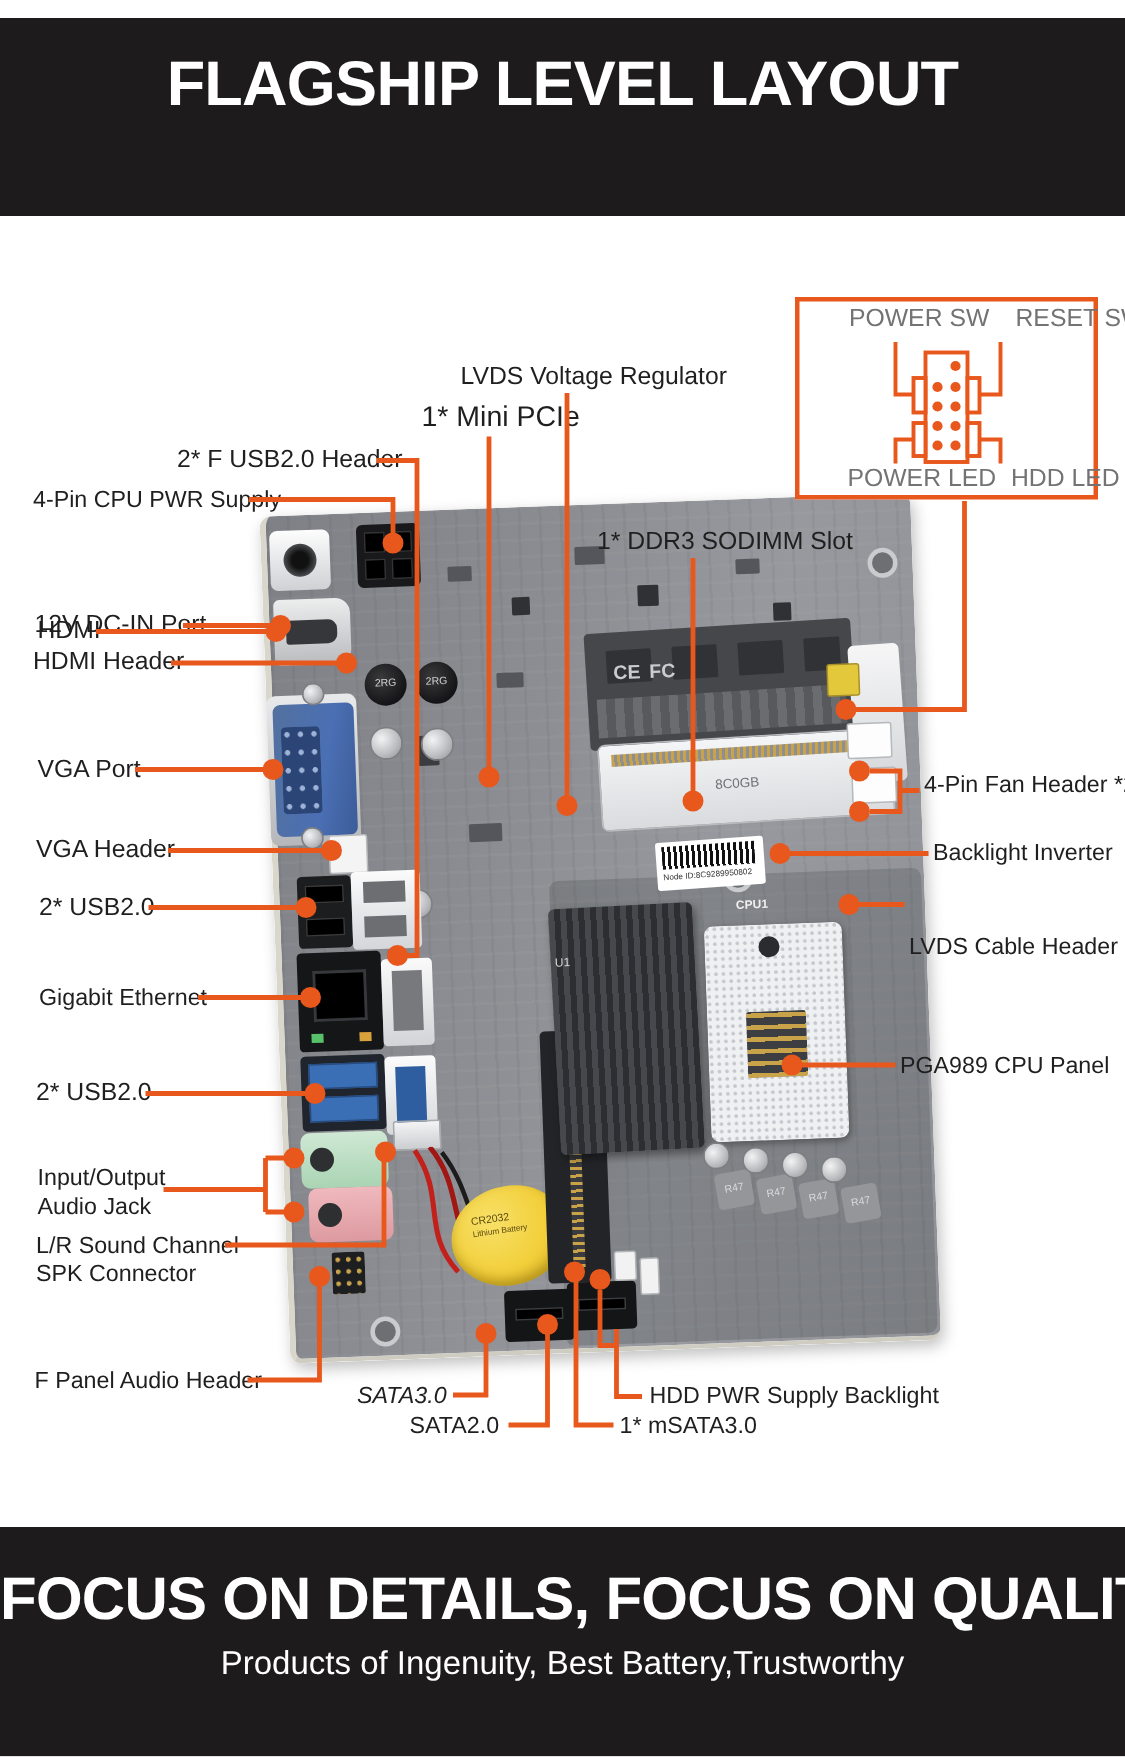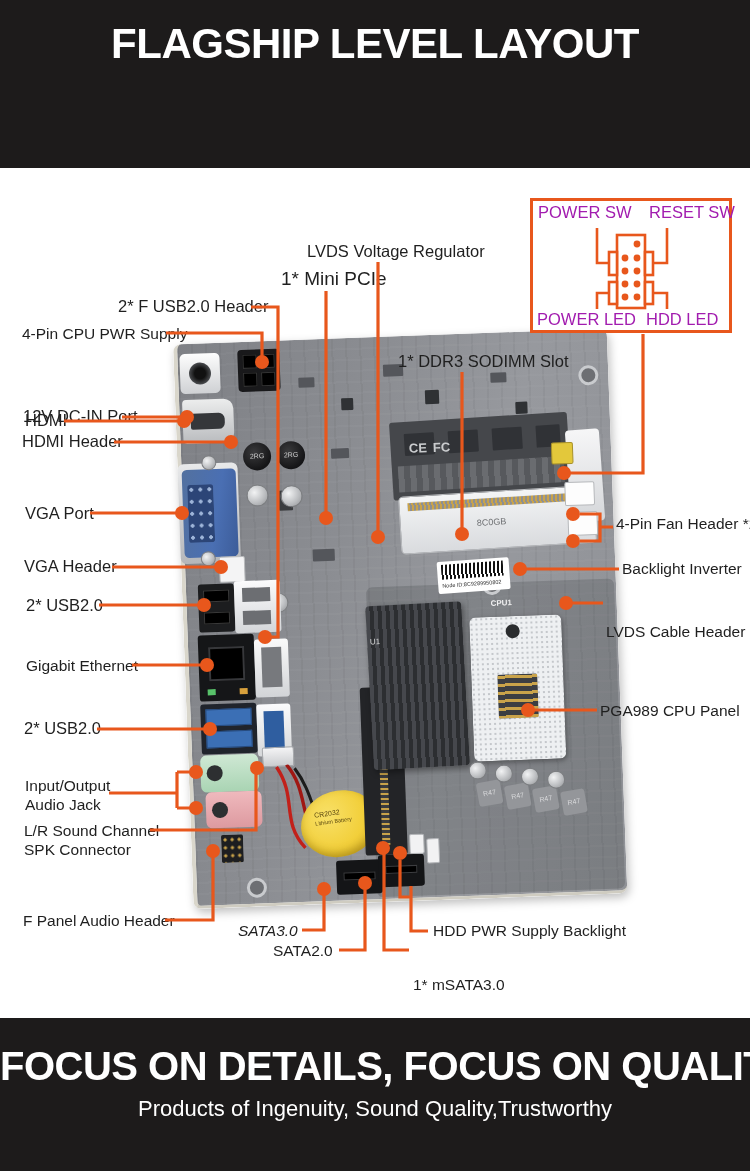--- a/index.html
+++ b/index.html
@@ -1,32 +1,32 @@
 <!DOCTYPE html>
 <html><head>
 <meta charset="utf-8">
 <style>
   html,body{margin:0;padding:0;background:#fff;}
   #page{position:relative;width:750px;height:1171px;overflow:hidden;background:#fff;
         font-family:"Liberation Sans",sans-serif;}
   
   .banner{position:absolute;left:0;width:750px;background:#1d1b1b;color:#fff;text-align:center;}
-  #top-banner{top:0;height:168px;}
+  #top-banner{top:12px;height:132px;}
   #bottom-banner{top:1018px;height:153px;}
   .banner h1{margin:0;font-size:42px;font-weight:bold;letter-spacing:-.5px;line-height:44px;white-space:pre;}
   .banner .sub{font-size:22px;font-weight:400;margin-top:8px;}
   #top-banner h1.l1{padding-top:22px;}
   #bottom-banner h1{padding-top:26px;font-size:40px;}
   
   .lbl{position:absolute;font-size:15.5px;line-height:19px;color:#1f1f1f;white-space:nowrap;}
   .lbl.big{font-size:16.5px;}
   
   #fp-box{position:absolute;left:530px;top:198px;width:202px;height:135px;
           border:3px solid #e8571c;box-sizing:border-box;background:#fff;}
-  .fp-lbl{position:absolute;font-size:16.5px;font-weight:500;color:#a21caf;white-space:nowrap;}
+  .fp-lbl{position:absolute;font-size:16.5px;font-weight:500;color:#737373;white-space:nowrap;margin-left:28px;}
   
   #overlay{position:absolute;left:0;top:0;z-index:40;}
   
   #board{position:absolute;left:176px;top:342px;width:430px;height:562px;
          transform:rotate(-2.1deg);transform-origin:15% 15%;border-radius:8px;
          background:linear-gradient(105deg,#7e8085 0%,#8b8d92 35%,#97999e 62%,#8f9196 100%);
          border-left:4px solid #d9d6cb;border-bottom:3px solid #cfccc1;box-shadow:2px 4px 10px rgba(0,0,0,.25);}
   #board .tex{position:absolute;inset:0;border-radius:8px;opacity:.35;
       background:repeating-linear-gradient(0deg,rgba(255,255,255,.08) 0 2px,transparent 2px 11px),
                  repeating-linear-gradient(90deg,rgba(0,0,0,.10) 0 2px,transparent 2px 14px);}
@@ -313,25 +313,25 @@
     <div>Audio Jack</div>
   </div>
   <div class="lbl" style="left:24px;top:821px;">
     <div>L/R Sound Channel</div>
     <div>SPK Connector</div>
   </div>
   <div class="lbl" style="left:23px;top:911px;">F Panel Audio Header</div>
   <div class="lbl" style="left:238px;top:921px;font-style:italic;">SATA3.0</div>
   <div class="lbl" style="left:273px;top:941px;">SATA2.0</div>
   <div class="lbl" style="left:433px;top:921px;">HDD PWR Supply Backlight</div>
-  <div class="lbl" style="left:413px;top:975px;">1* mSATA3.0</div>
+  <div class="lbl" style="left:413px;top:941px;">1* mSATA3.0</div>
   <div class="lbl big" style="left:398px;top:352px;">1* DDR3 SODIMM Slot</div>
   <div class="lbl" style="left:616px;top:514px;">4-Pin Fan Header *2</div>
   <div class="lbl" style="left:622px;top:559px;">Backlight Inverter</div>
   <div class="lbl" style="left:606px;top:622px;">LVDS Cable Header</div>
   <div class="lbl" style="left:600px;top:701px;">PGA989 CPU Panel</div>
 
   <div class="banner" id="bottom-banner">
     <h1>FOCUS ON DETAILS, FOCUS ON QUALITY</h1>
-    <div class="sub">Products of Ingenuity, Sound Quality,Trustworthy</div>
+    <div class="sub">Products of Ingenuity, Best Battery,Trustworthy</div>
   </div>
 
 </div>
 
 </body></html>

